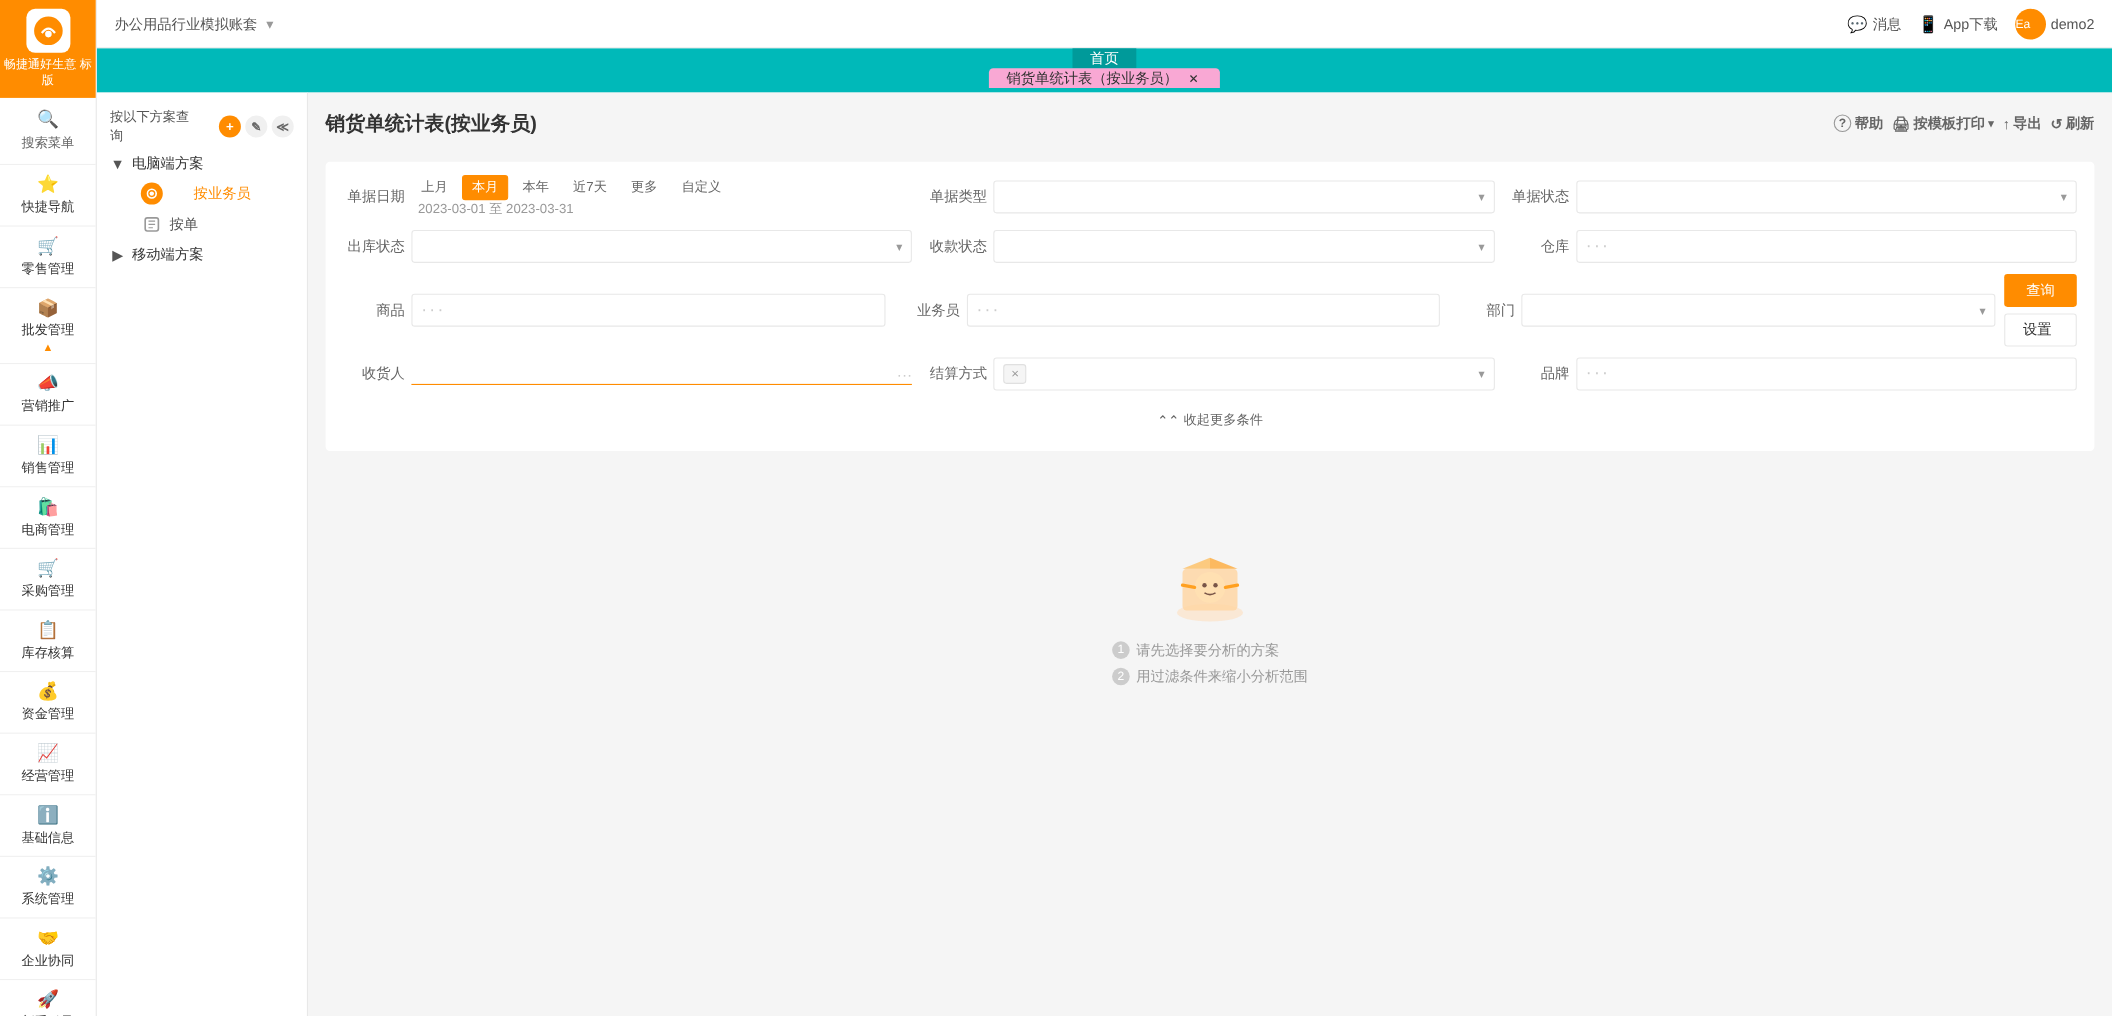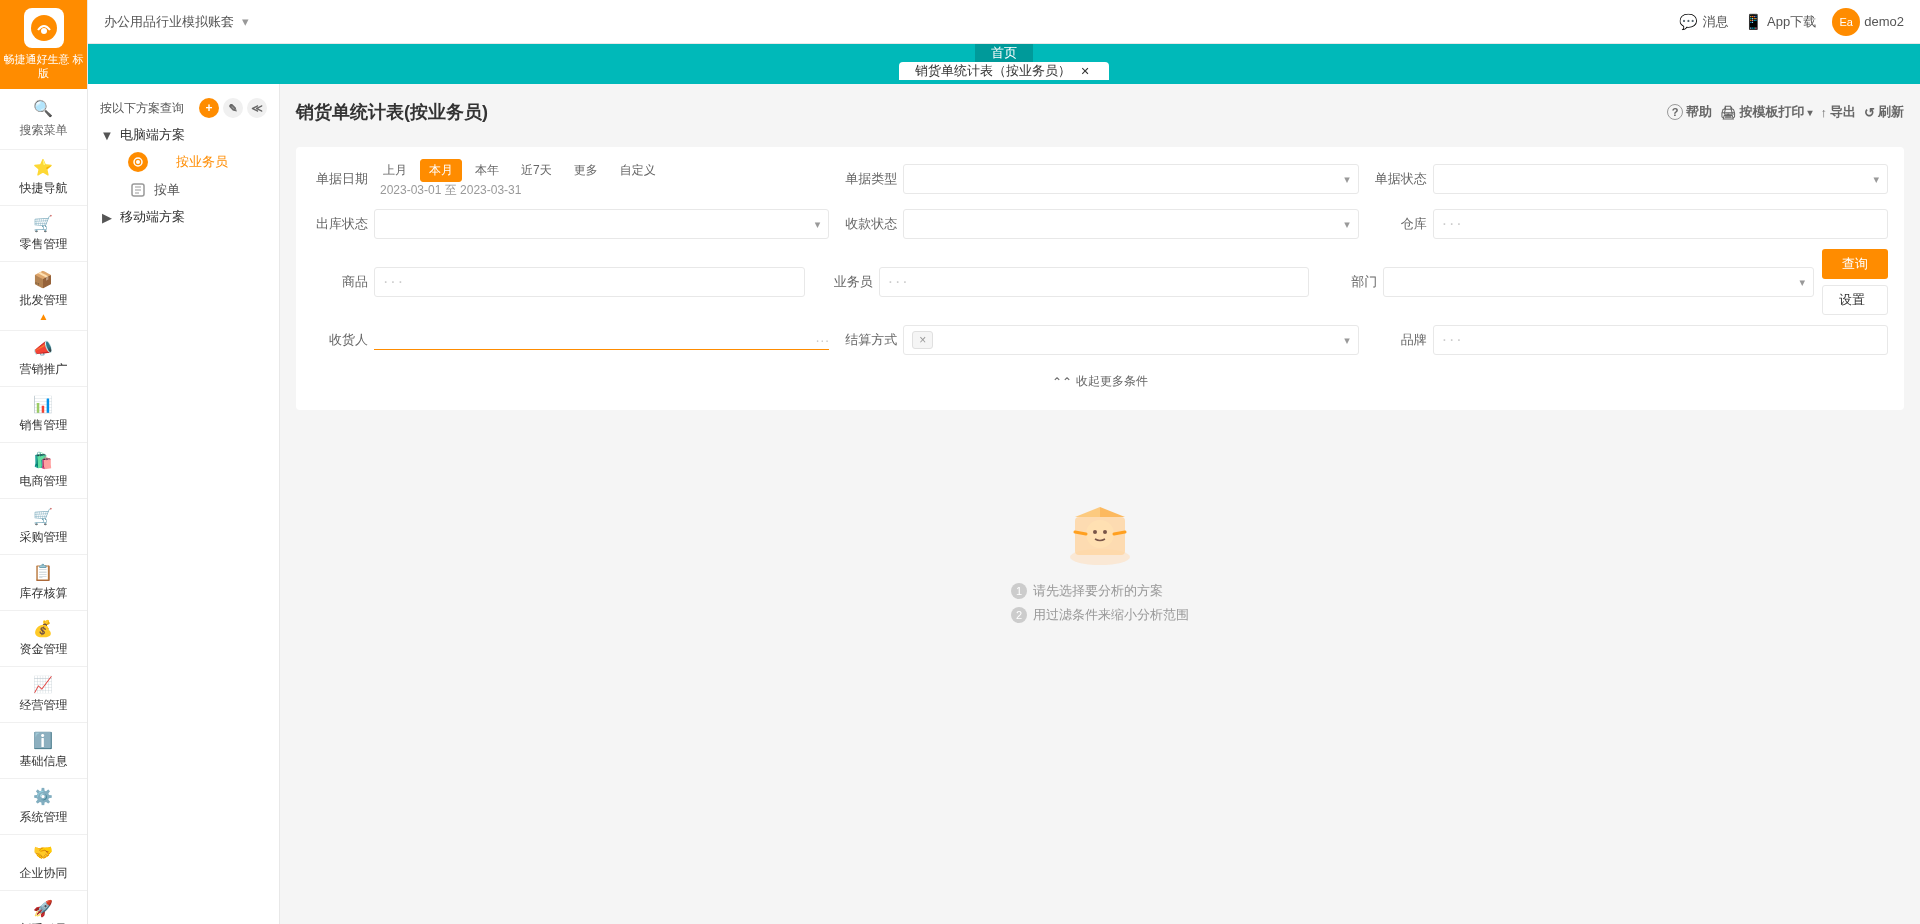--- a/index.html
+++ b/index.html
@@ -18,37 +18,37 @@
     .sidebar-icon { width: 20px; height: 20px; display: flex; align-items: center; justify-content: center; color: #666; font-size: 16px; }
 
     
     .main { flex: 1; display: flex; flex-direction: column; overflow: hidden; }
 
     
     .topbar { height: 44px; background: #fff; border-bottom: 1px solid #e8e8e8; display: flex; align-items: center; justify-content: space-between; padding: 0 16px; }
     .topbar-left { display: flex; align-items: center; gap: 8px; font-size: 13px; color: #333; }
     .topbar-right { display: flex; align-items: center; gap: 16px; font-size: 13px; color: #555; }
     .topbar-right-item { display: flex; align-items: center; gap: 4px; cursor: pointer; }
-    .avatar { width: 28px; height: 28px; border-radius: 50%; background: #ff8c00; display: flex; align-items: center; justify-content: center; color: #fff; font-size: 12px; overflow: hidden; }
+    .avatar { width: 28px; height: 28px; border-radius: 50%; background: #ff8c00; display: flex; align-items: center; color: #fff; font-size: 12px; overflow: hidden; }
 
     
     .tabbar { height: 40px; background: #00b9b9; display: flex; align-items: center; padding: 0 0 0 0; }
     .tab { height: 40px; padding: 0 16px; display: flex; align-items: center; cursor: pointer; font-size: 13px; color: rgba(255,255,255,0.8); gap: 6px; }
-    .tab.active { background: #ffffff; color: #333; border-radius: 4px 4px 0 0; }
+    .tab.active { background: #f9a8d4; color: #333; border-radius: 4px 4px 0 0; }
     .tab-home { background: #009a9a; color: #fff; }
     .tab-close { width: 16px; height: 16px; display: flex; align-items: center; justify-content: center; border-radius: 50%; font-size: 11px; cursor: pointer; }
     .tabbar-right { margin-left: auto; display: flex; align-items: center; gap: 8px; padding-right: 12px; }
     .tabbar-right span { color: rgba(255,255,255,0.8); font-size: 16px; cursor: pointer; }
 
     
     .content { flex: 1; display: flex; overflow: hidden; }
 
     
     .left-panel { width: 192px; background: #fff; border-right: 1px solid #e8e8e8; padding: 10px 0; flex-shrink: 0; overflow-y: auto; }
-    .panel-header { display: flex; align-items: center; padding: 4px 12px; font-size: 13px; color: #333; font-weight: bold; gap: 8px; }
+    .panel-header { display: flex; align-items: center; padding: 4px 12px; font-size: 13px; color: #333; font-weight: bold; gap: 22px; }
     .panel-header .actions { margin-left: auto; display: flex; gap: 4px; }
     .panel-action { width: 20px; height: 20px; border-radius: 50%; background: #f0f0f0; display: flex; align-items: center; justify-content: center; cursor: pointer; font-size: 12px; color: #666; }
     .tree-node { padding: 4px 12px; display: flex; align-items: center; gap: 6px; cursor: pointer; font-size: 13px; color: #333; }
     .tree-toggle { width: 14px; height: 14px; display: flex; align-items: center; justify-content: center; color: #999; }
     .scheme-dot { width: 20px; height: 20px; border-radius: 50%; background: #ff8c00; display: flex; align-items: center; justify-content: center; color: #fff; font-size: 10px; }
     .sub-item { padding: 4px 12px 4px 40px; display: flex; align-items: center; gap: 6px; cursor: pointer; font-size: 13px; }
     .sub-item.active { color: #ff8c00; gap: 28px; }
 
     
     .right-panel { flex: 1; padding: 16px; overflow-y: auto; background: #f5f5f5; }

